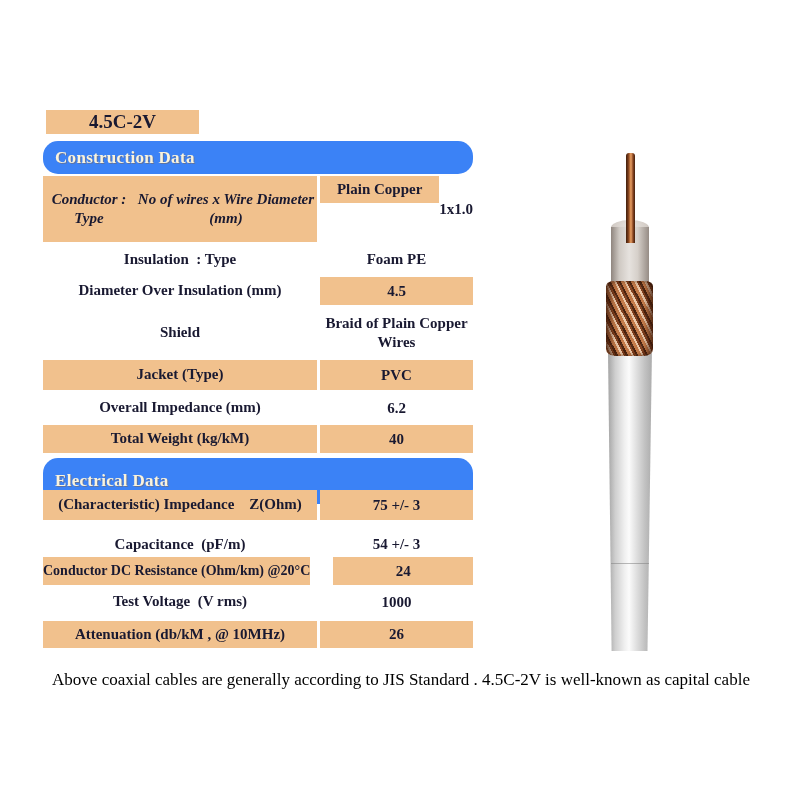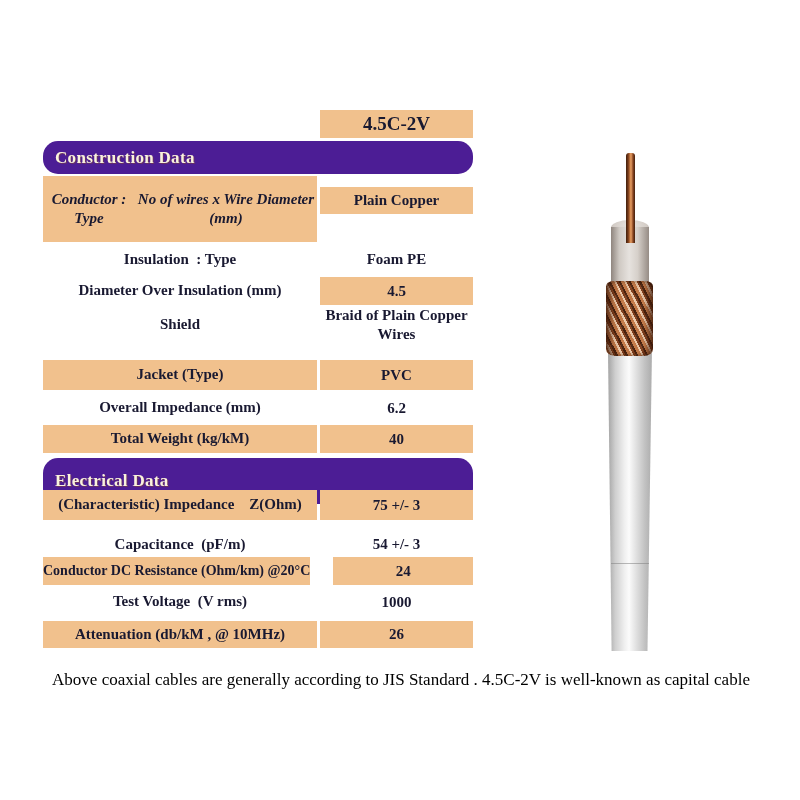--- a/index.html
+++ b/index.html
@@ -8,21 +8,21 @@
 
   
   .sheet{position:absolute;left:43px;top:110px;width:430px;height:540px;}
   .row{position:absolute;left:0;width:430px;display:flex;}
   .lcell{width:274px;display:flex;align-items:center;justify-content:center;
          text-align:center;font-weight:bold;font-size:15px;color:#191931;
          white-space:pre-wrap;line-height:1.3;}
   .rcell{width:153px;margin-left:3px;display:flex;align-items:center;justify-content:center;
          text-align:center;font-weight:bold;font-size:15px;color:#191931;line-height:1.25;}
   .tan{background:#F1C18D;}
-  .bar{position:absolute;left:0;width:430px;background:#4c1d95;display:flex;align-items:center;
+  .bar{position:absolute;left:0;width:430px;background:#3b82f6;display:flex;align-items:center;
        padding-left:12px;box-sizing:border-box;font-weight:bold;font-size:17px;
        color:#FAF3DC;text-shadow:1px 1px 0 rgba(160,90,0,0.35);letter-spacing:.3px;border-radius:15px;}
   .small{font-size:14px;}
 
   
   .cable{position:absolute;left:565px;top:128px;width:200px;height:530px;}
   .cable>div{position:absolute;}
   .wire{left:61px;top:25px;width:9px;height:90px;z-index:4;border-radius:3px 3px 0 0;
         background:linear-gradient(90deg,#3f1f0d,#7a3c1a 25%,#cf8146 46%,#e8a268 55%,#8a4520 78%,#41200e);}
   .foam-cap{left:46px;top:92px;width:38px;height:15px;z-index:2;border-radius:50%;
@@ -43,48 +43,49 @@
 
   
   .footer{position:absolute;left:40px;top:658px;width:722px;text-align:center;
         font-size:17px;color:#000000;margin-top:12px;}
 </style>
 </head>
 <body>
 
 <div class="sheet">
 
-  <div class="row" style="top:0;height:28px;">
+  <div class="row" style="top:0;height:28px;flex-direction:column;">
     <div class="lcell"></div>
     <div class="rcell tan" style="font-size:19px;">4.5C-2V</div>
   </div>
 
   <div class="bar" style="top:31px;height:33px;">Construction Data</div>
 
   <div class="row" style="top:66px;height:66px;">
     <div class="lcell tan" style="flex-direction:row;font-style:italic;">
       <div>Conductor : Type</div>
       <div>No of wires x Wire Diameter (mm)</div>
     </div>
-    <div style="width:153px;margin-left:3px;display:flex;flex-direction:row;margin-top:11px;">
+    <div style="width:153px;margin-left:3px;display:flex;flex-direction:row;">
       <div class="rcell tan" style="width:153px;margin-left:0;height:27px;">Plain Copper</div>
+      <div class="rcell" style="width:153px;margin-left:0;flex:1;">1x1.0</div>
     </div>
   </div>
 
   <div class="row" style="top:132px;height:35px;">
     <div class="lcell">Insulation  : Type</div>
     <div class="rcell">Foam PE</div>
   </div>
 
   <div class="row" style="top:167px;height:28px;">
     <div class="lcell">Diameter Over Insulation (mm)</div>
     <div class="rcell tan">4.5</div>
   </div>
 
-  <div class="row" style="top:187px;height:55px;align-items:center;">
+  <div class="row" style="top:195px;height:55px;align-items:center;">
     <div class="lcell">Shield</div>
     <div class="rcell">Braid of Plain Copper Wires</div>
   </div>
 
   <div class="row" style="top:250px;height:30px;">
     <div class="lcell tan">Jacket (Type)</div>
     <div class="rcell tan">PVC</div>
   </div>
 
   <div class="row" style="top:284px;height:28px;">

